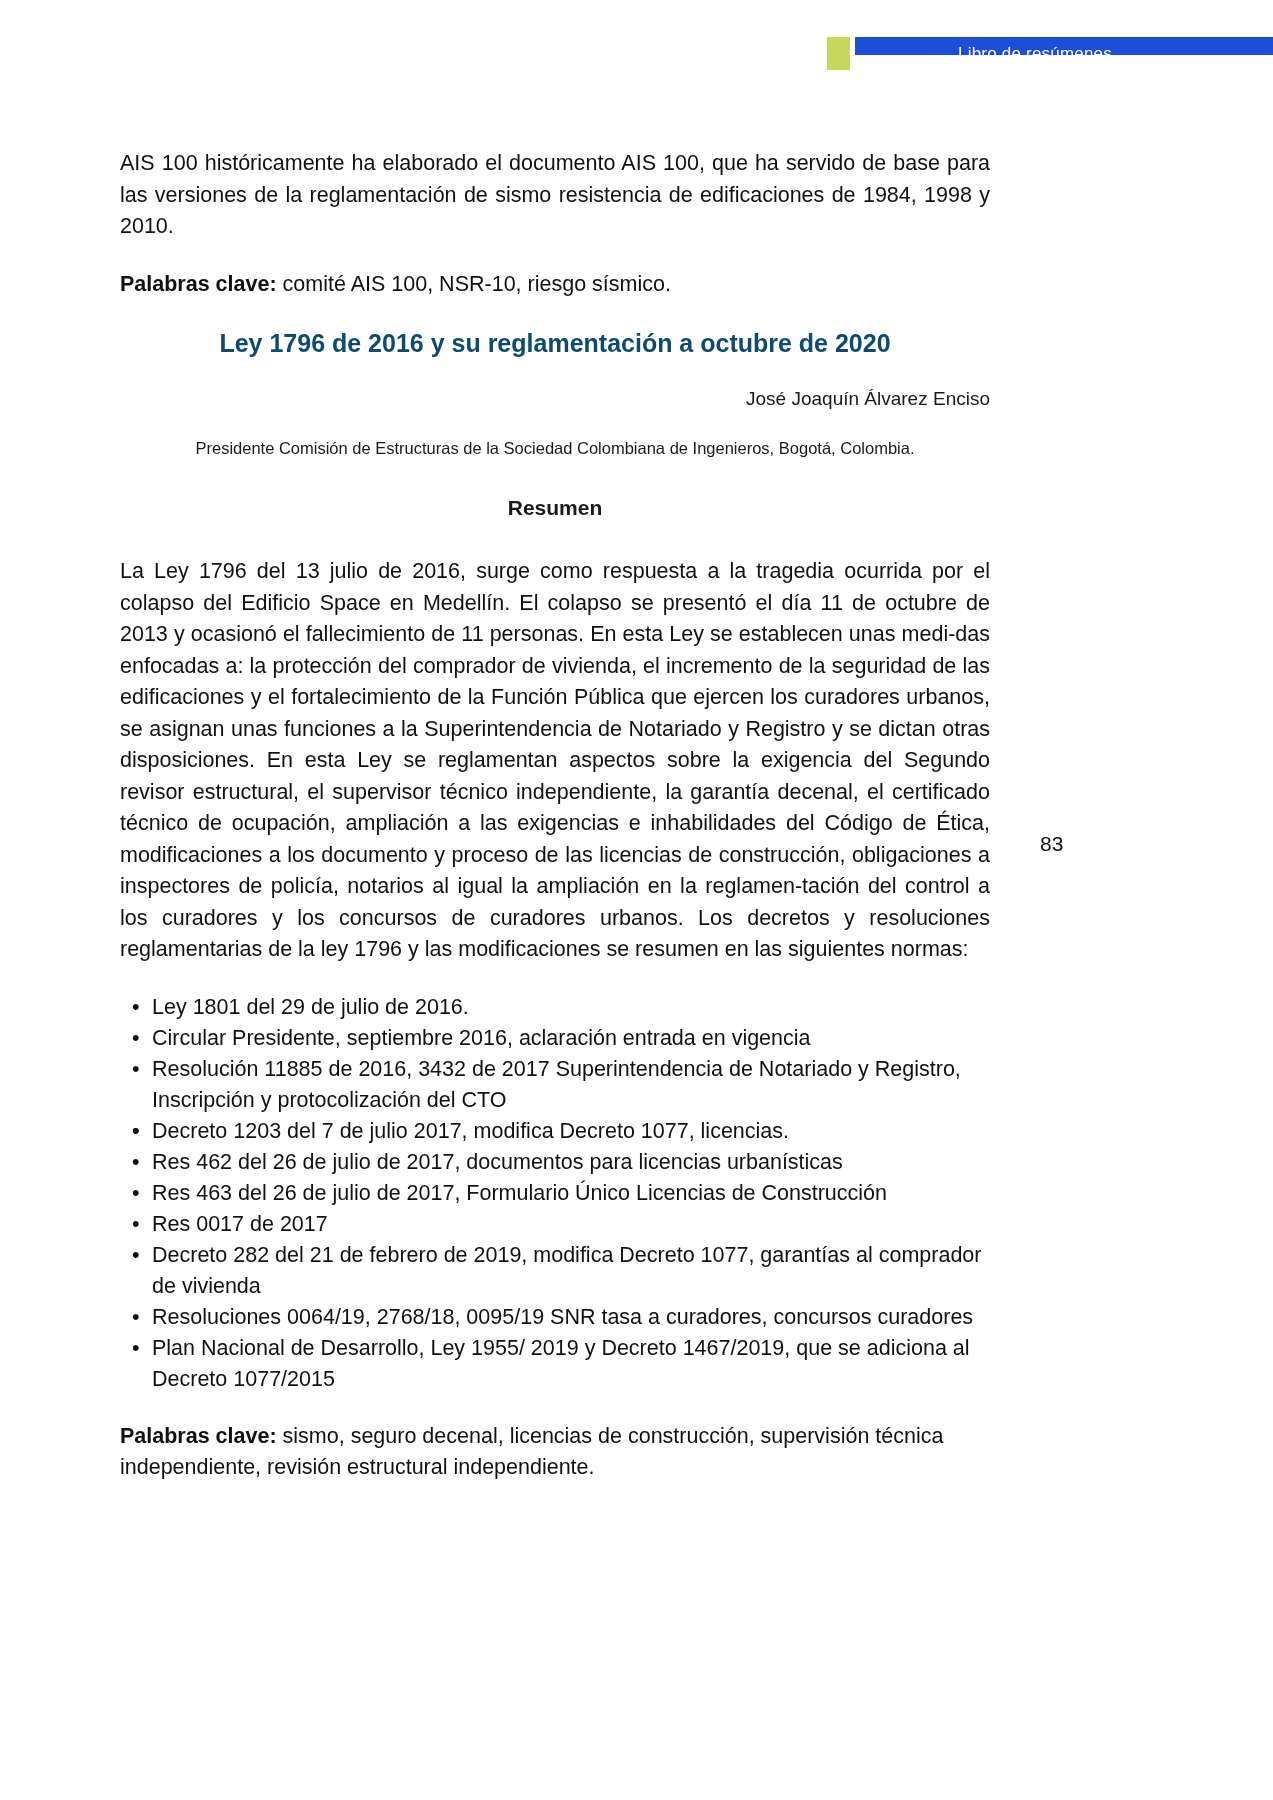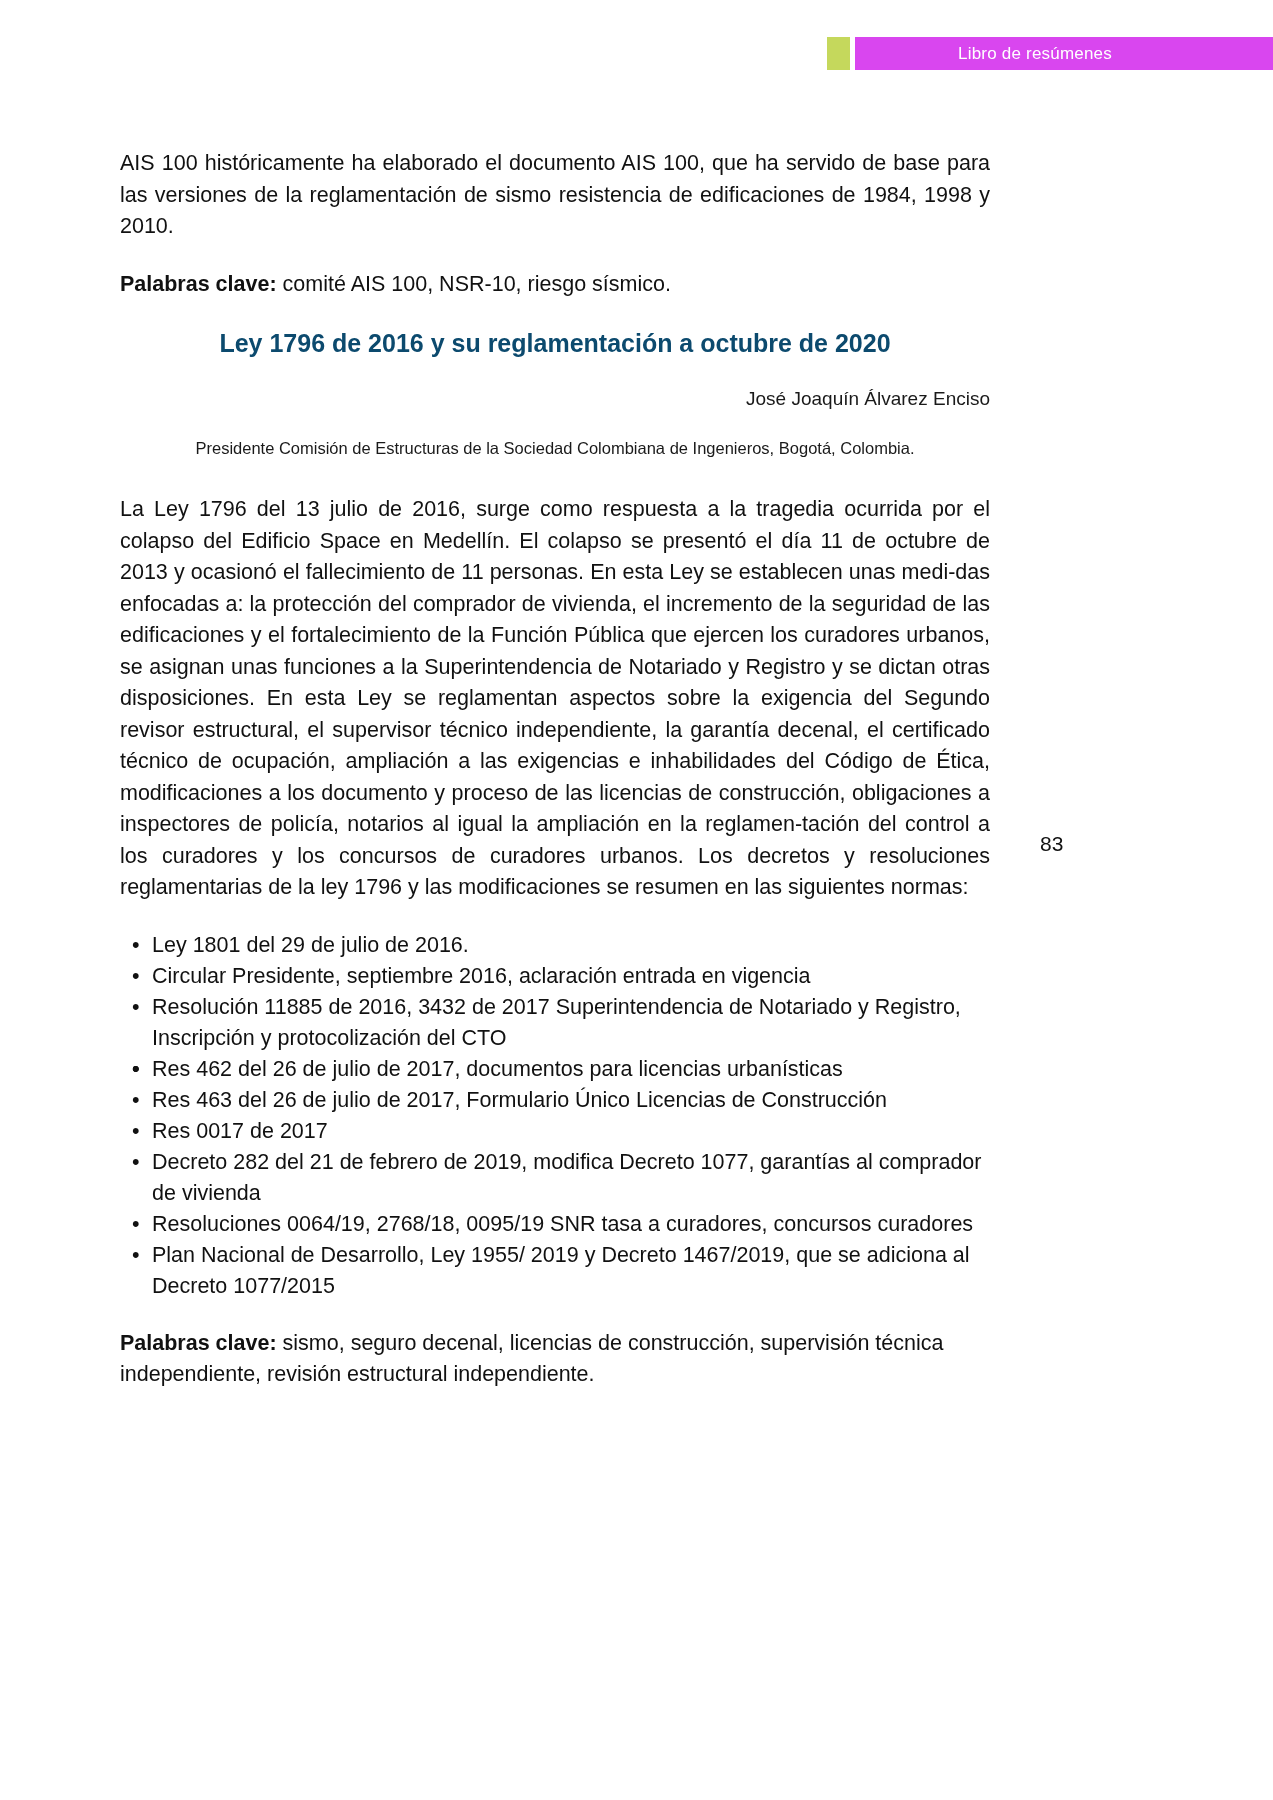--- a/index.html
+++ b/index.html
@@ -30,22 +30,22 @@
     top: 0;
     width: 23px;
     height: 33px;
     background: #c5d85c;
   }
   .header-bar {
     position: absolute;
     left: 855px;
     top: 0;
     width: 418px;
-    height: 33px;
-    background: #d946ef;
+    height: 18px;
+    background: #1d4ed8;
   }
   .header-bar-label {
     position: absolute;
     left: 0;
     top: 0;
     width: 360px;
     height: 33px;
     line-height: 33px;
     text-align: center;
     color: #ffffff;
@@ -166,31 +166,32 @@
   </p>
 
   <h1 class="article-title">Ley 1796 de 2016 y su reglamentación a octubre de 2020</h1>
 
   <div class="author">José Joaquín Álvarez Enciso</div>
 
   <div class="affiliation">
     <div>Presidente Comisión de Estructuras de la Sociedad Colombiana de Ingenieros, Bogotá, Colombia.</div>
   </div>
 
+  <h2 class="section-title">Resumen</h2>
 
   <div class="abstract-block">
     <p class="para">La Ley 1796 del 13 julio de 2016, surge como respuesta a la tragedia ocurrida por el colapso del Edificio Space en Medellín. El colapso se presentó el día 11 de octubre de 2013 y ocasionó el fallecimiento de 11 personas. En esta Ley se establecen unas medi-das enfocadas a: la protección del comprador de vivienda, el incremento de la seguridad de las edificaciones y el fortalecimiento de la Función Pública que ejercen los curadores urbanos, se asignan unas funciones a la Superintendencia de Notariado y Registro y se dictan otras disposiciones. En esta Ley se reglamentan aspectos sobre la exigencia del Segundo revisor estructural, el supervisor técnico independiente, la garantía decenal, el certificado técnico de ocupación, ampliación a las exigencias e inhabilidades del Código de Ética, modificaciones a los documento y proceso de las licencias de construcción, obligaciones a inspectores de policía, notarios al igual la ampliación en la reglamen-tación del control a los curadores y los concursos de curadores urbanos. Los decretos y resoluciones reglamentarias de la ley 1796 y las modificaciones se resumen en las siguientes normas:</p>
   </div>
 
   <ul class="norm-list">
     <li><span class="bullet-dot">•</span><span>Ley 1801 del 29 de julio de 2016.</span></li>
     <li><span class="bullet-dot">•</span><span>Circular Presidente, septiembre 2016, aclaración entrada en vigencia</span></li>
     <li><span class="bullet-dot">•</span><span>Resolución 11885 de 2016, 3432 de 2017 Superintendencia de Notariado y Registro, Inscripción y protocolización del CTO</span></li>
     <li><span class="bullet-dot">•</span></li>
-    <li><span class="bullet-dot">•</span></li>
+    <li><span class="bullet-dot">•</span><span>Decreto 1203 del 7 de julio 2017, modifica Decreto 1077, licencias.</span></li>
     <li><span class="bullet-dot">•</span><span>Res 462 del 26 de julio de 2017, documentos para licencias urbanísticas</span></li>
     <li><span class="bullet-dot">•</span><span>Res 463 del 26 de julio de 2017, Formulario Único Licencias de Construcción</span></li>
     <li><span class="bullet-dot">•</span><span>Res 0017 de 2017</span></li>
     <li><span class="bullet-dot">•</span><span>Decreto 282 del 21 de febrero de 2019, modifica Decreto 1077, garantías al comprador de vivienda</span></li>
     <li><span class="bullet-dot">•</span><span>Resoluciones 0064/19, 2768/18, 0095/19 SNR tasa a curadores, concursos curadores</span></li>
     <li><span class="bullet-dot">•</span><span>Plan Nacional de Desarrollo, Ley 1955/ 2019 y Decreto 1467/2019, que se adiciona al Decreto 1077/2015</span></li>
   </ul>
 
   <p class="keywords-final">
     <span class="kw-label">Palabras clave:</span><span> sismo, seguro decenal, licencias de construcción, supervisión técnica independiente, revisión estructural independiente.</span>

